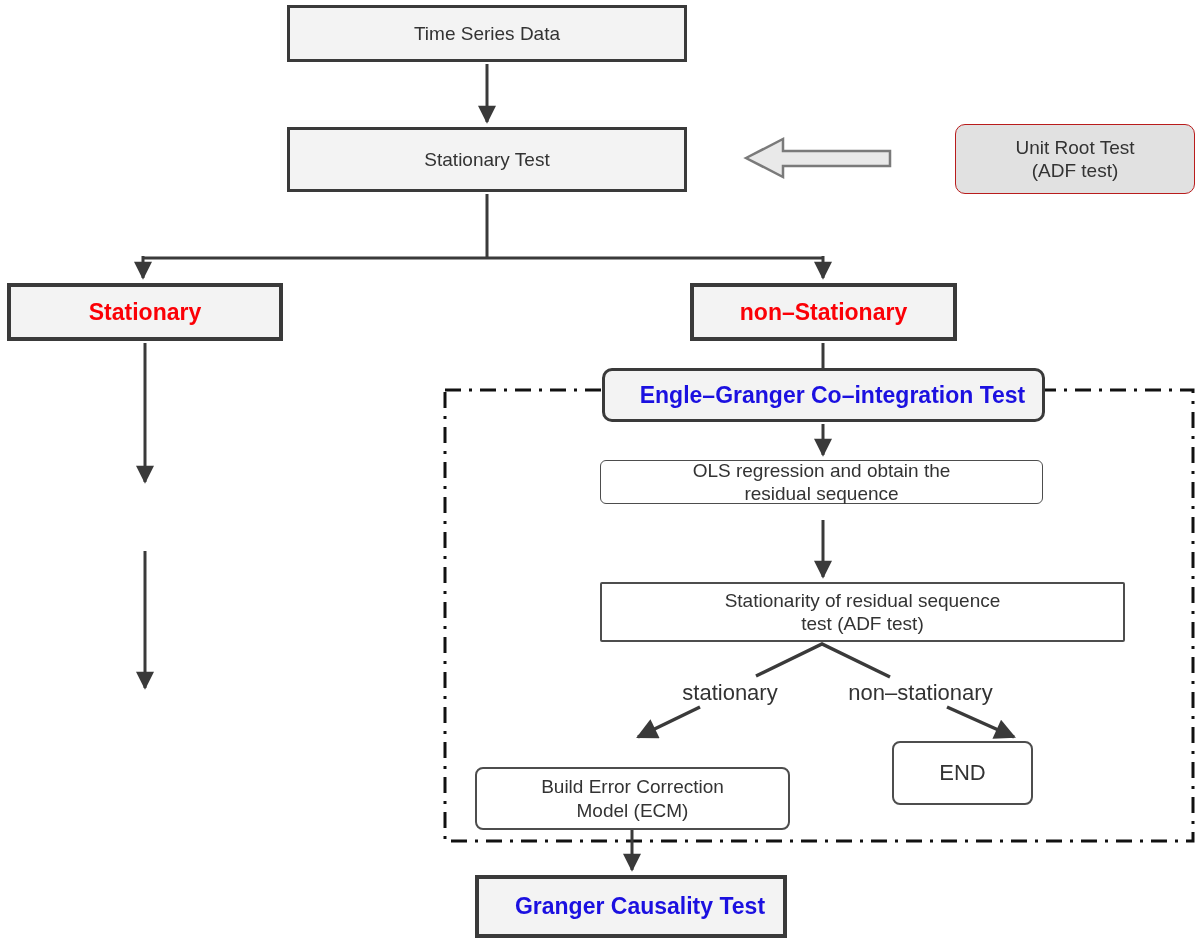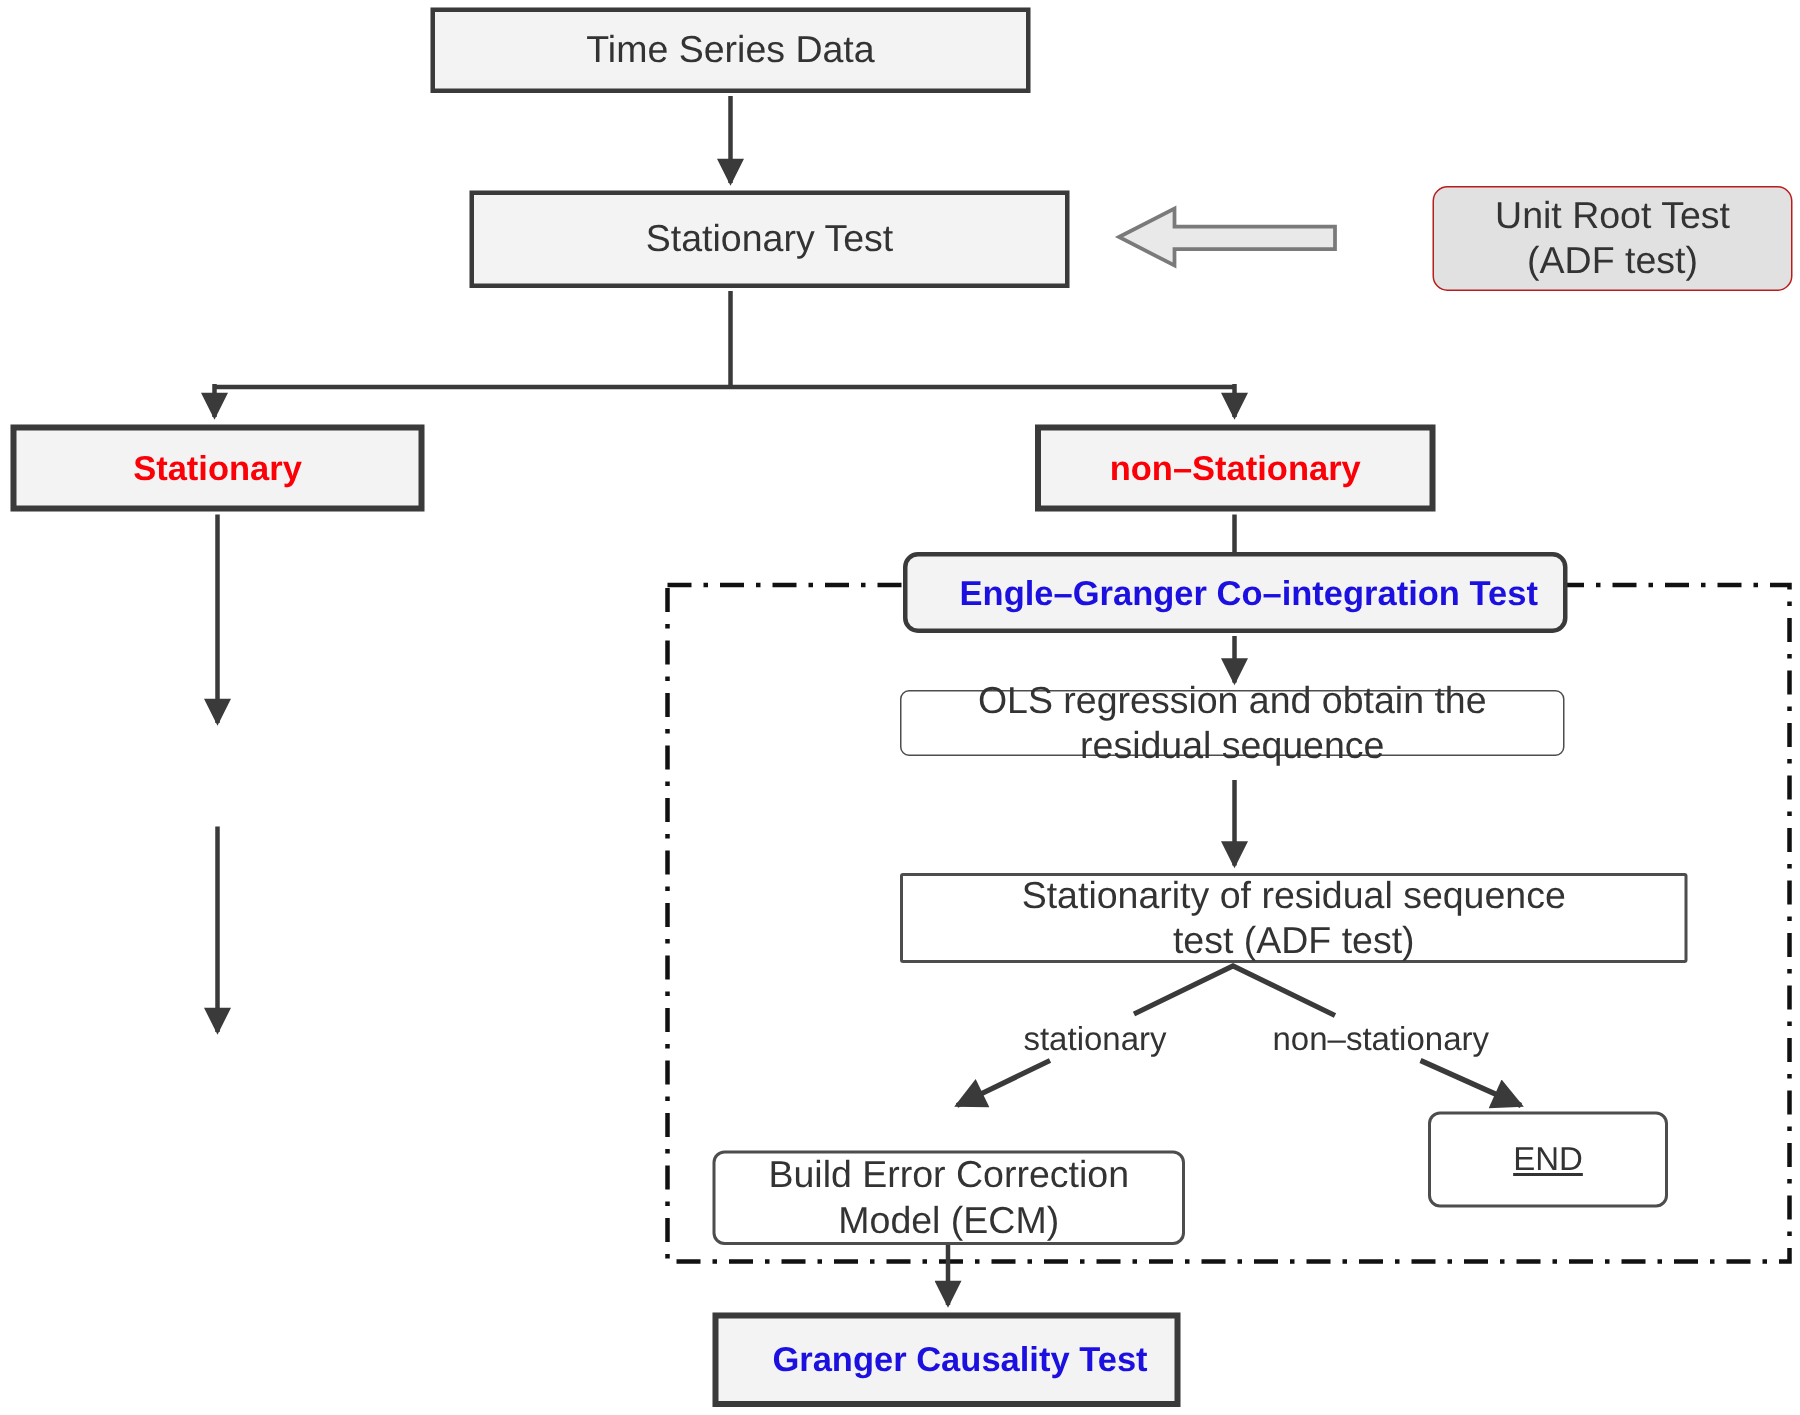--- a/index.html
+++ b/index.html
@@ -15,42 +15,42 @@
   html,body{margin:0;padding:0;background:#ffffff;}
   #canvas{
     position:relative;width:1200px;height:943px;background:#ffffff;
     font-family:"Liberation Sans","DejaVu Sans",sans-serif;overflow:hidden;
   }
   #edges{position:absolute;left:0;top:0;width:1200px;height:943px;z-index:1;}
   .node{
     position:absolute;z-index:2;box-sizing:border-box;
     display:flex;align-items:center;justify-content:center;
     text-align:center;white-space:pre-line;
-    color:var(--text);font-size:25px;font-weight:500;line-height:1.22;
+    color:var(--text);font-size:19px;font-weight:500;line-height:1.22;
   }
   .sq-gray{background:var(--box-fill-gray);border:3px solid var(--border);}
   .sq-gray-thick{background:var(--box-fill-gray);border:4px solid var(--border);}
   .round-white{background:var(--box-fill-white);border:2px solid #4d4d4d;border-radius:8px;}
   .round-gray{background:var(--box-fill-gray);border:3px solid var(--border);border-radius:10px;}
   .round-darker{background:var(--box-fill-darker-gray);border:1px solid #b91c1c;border-radius:10px;}
   .text-red{color:var(--red);font-weight:bold;font-size:23px;}
   .text-blue{color:var(--blue);font-weight:bold;font-size:23px;padding-left:18px;}
 
   .n-time-series{left:287px;top:5px;width:400px;height:57px;}
-  .n-stationary-test{left:287px;top:127px;width:400px;height:65px;margin-left:26px;}
+  .n-stationary-test{left:287px;top:127px;width:400px;height:65px;}
   .n-unit-root{left:955px;top:124px;width:240px;height:70px;}
   .n-stationary{left:7px;top:283px;width:276px;height:58px;}
   .n-non-stationary{left:690px;top:283px;width:267px;height:58px;}
   .n-determine{left:10px;top:487px;width:270px;height:62px;border-width:3px;border-radius:9px;}
   .n-granger-left{left:3px;top:693px;width:284px;height:65px;}
   .n-engle-granger{left:602px;top:368px;width:443px;height:54px;}
   .n-ols{left:600px;top:460px;width:443px;height:44px;border-width:1.5px;border-radius:6px;}
   .n-residual-adf{left:600px;top:582px;width:525px;height:60px;border-radius:2px;}
   .n-ecm{left:475px;top:742px;width:315px;height:63px;margin-top:25px;}
-  .n-end{left:952px;top:741px;width:160px;height:64px;font-size:22px;text-decoration:underline;}
+  .n-end{left:892px;top:741px;width:141px;height:64px;font-size:22px;}
   .n-granger-bottom{left:475px;top:875px;width:312px;height:63px;}
 
   .edge-label{
     position:absolute;z-index:2;color:var(--text);
     font-size:22px;font-weight:500;text-align:center;
   }
   .l-stationary{left:650px;top:680px;width:160px;}
   .l-non-stationary{left:828px;top:680px;width:185px;}
 </style>
 </head>

